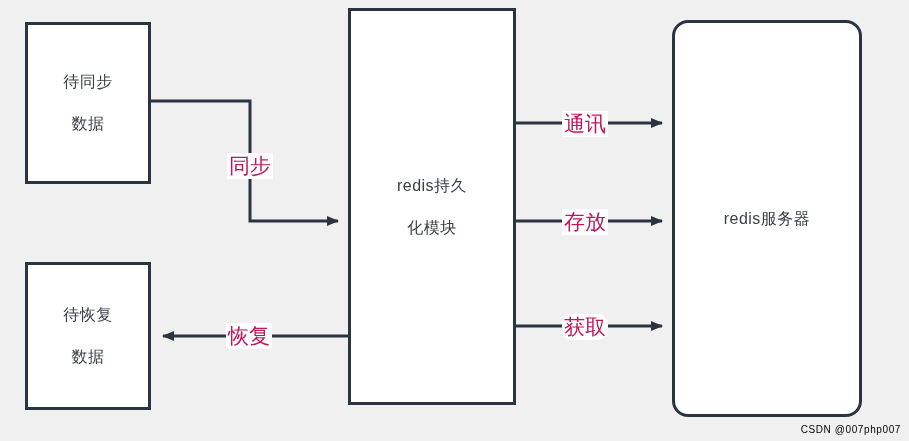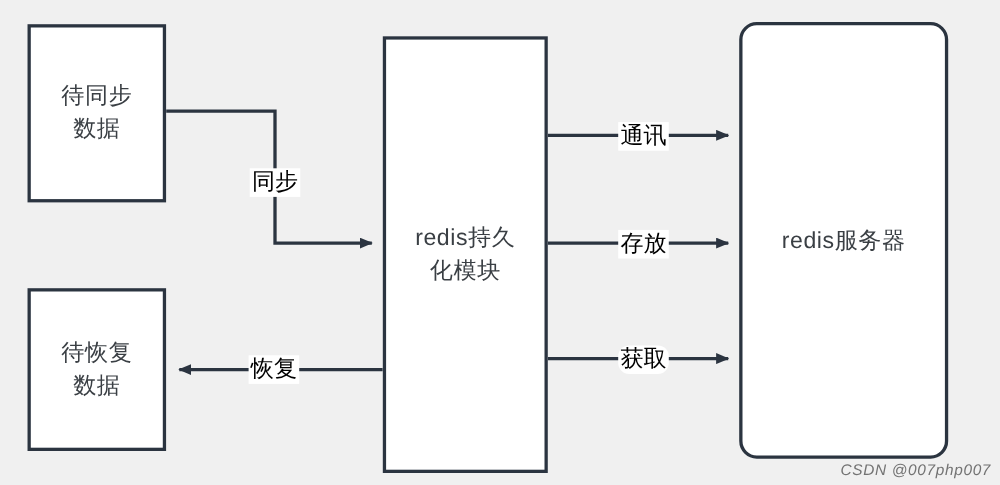--- a/index.html
+++ b/index.html
@@ -31,57 +31,56 @@
     background: #ffffff;
     border: 3px solid #2b3440;
     box-sizing: border-box;
     display: flex;
     align-items: center;
     justify-content: center;
     text-align: center;
   }
   .node-label {
     color: #3a3f44;
-    font-size: 21px;
-    line-height: 30px;
+    font-size: 16px;
+    line-height: 42px;
     letter-spacing: 0.5px;
     white-space: pre-line;
     user-select: none;
   }
   #node-pending-sync  { left: 25px;  top: 22px;  width: 126px; height: 162px; }
   #node-pending-restore { left: 25px; top: 262px; width: 126px; height: 148px; }
-  #node-persistence   { left: 348px; top: 33px;  width: 150px; height: 397px; }
+  #node-persistence   { left: 348px; top: 8px;  width: 168px; height: 397px; }
   #node-redis-server  { left: 672px; top: 20px;  width: 190px; height: 397px; border-radius: 16px; }
 
   .edge-label {
     position: absolute;
     background: #ffffff;
-    color: #000000;
+    color: #be185d;
     font-size: 21px;
     line-height: 26px;
     padding: 0 2px;
     white-space: nowrap;
     user-select: none;
     transform: translate(-50%, -50%);
   }
   #label-sync    { left: 250px; top: 166px; }
   #label-restore { left: 249px; top: 336px; text-align: center; }
   #label-comm    { left: 585px; top: 124px; }
   #label-store   { left: 585px; top: 222px; text-align: center; }
   #label-fetch   { left: 585px; top: 327px; border-radius: 10px; }
 
   #watermark {
     position: absolute;
     right: 8px;
     bottom: 6px;
-    color: #737373;
-    font-size: 14px;
+    color: #000000;
+    font-size: 10px;
     letter-spacing: 0.6px;
     user-select: none;
-    font-style: italic;
   }
 </style>
 </head>
 <body>
 
 <div id="diagram-root">
 
   <svg class="svg-layer" viewBox="0 0 909 441" xmlns="http://www.w3.org/2000/svg">
     <defs>
       <marker id="arrow-right" markerWidth="12" markerHeight="10" refX="11" refY="5" orient="auto" markerUnits="userSpaceOnUse">

